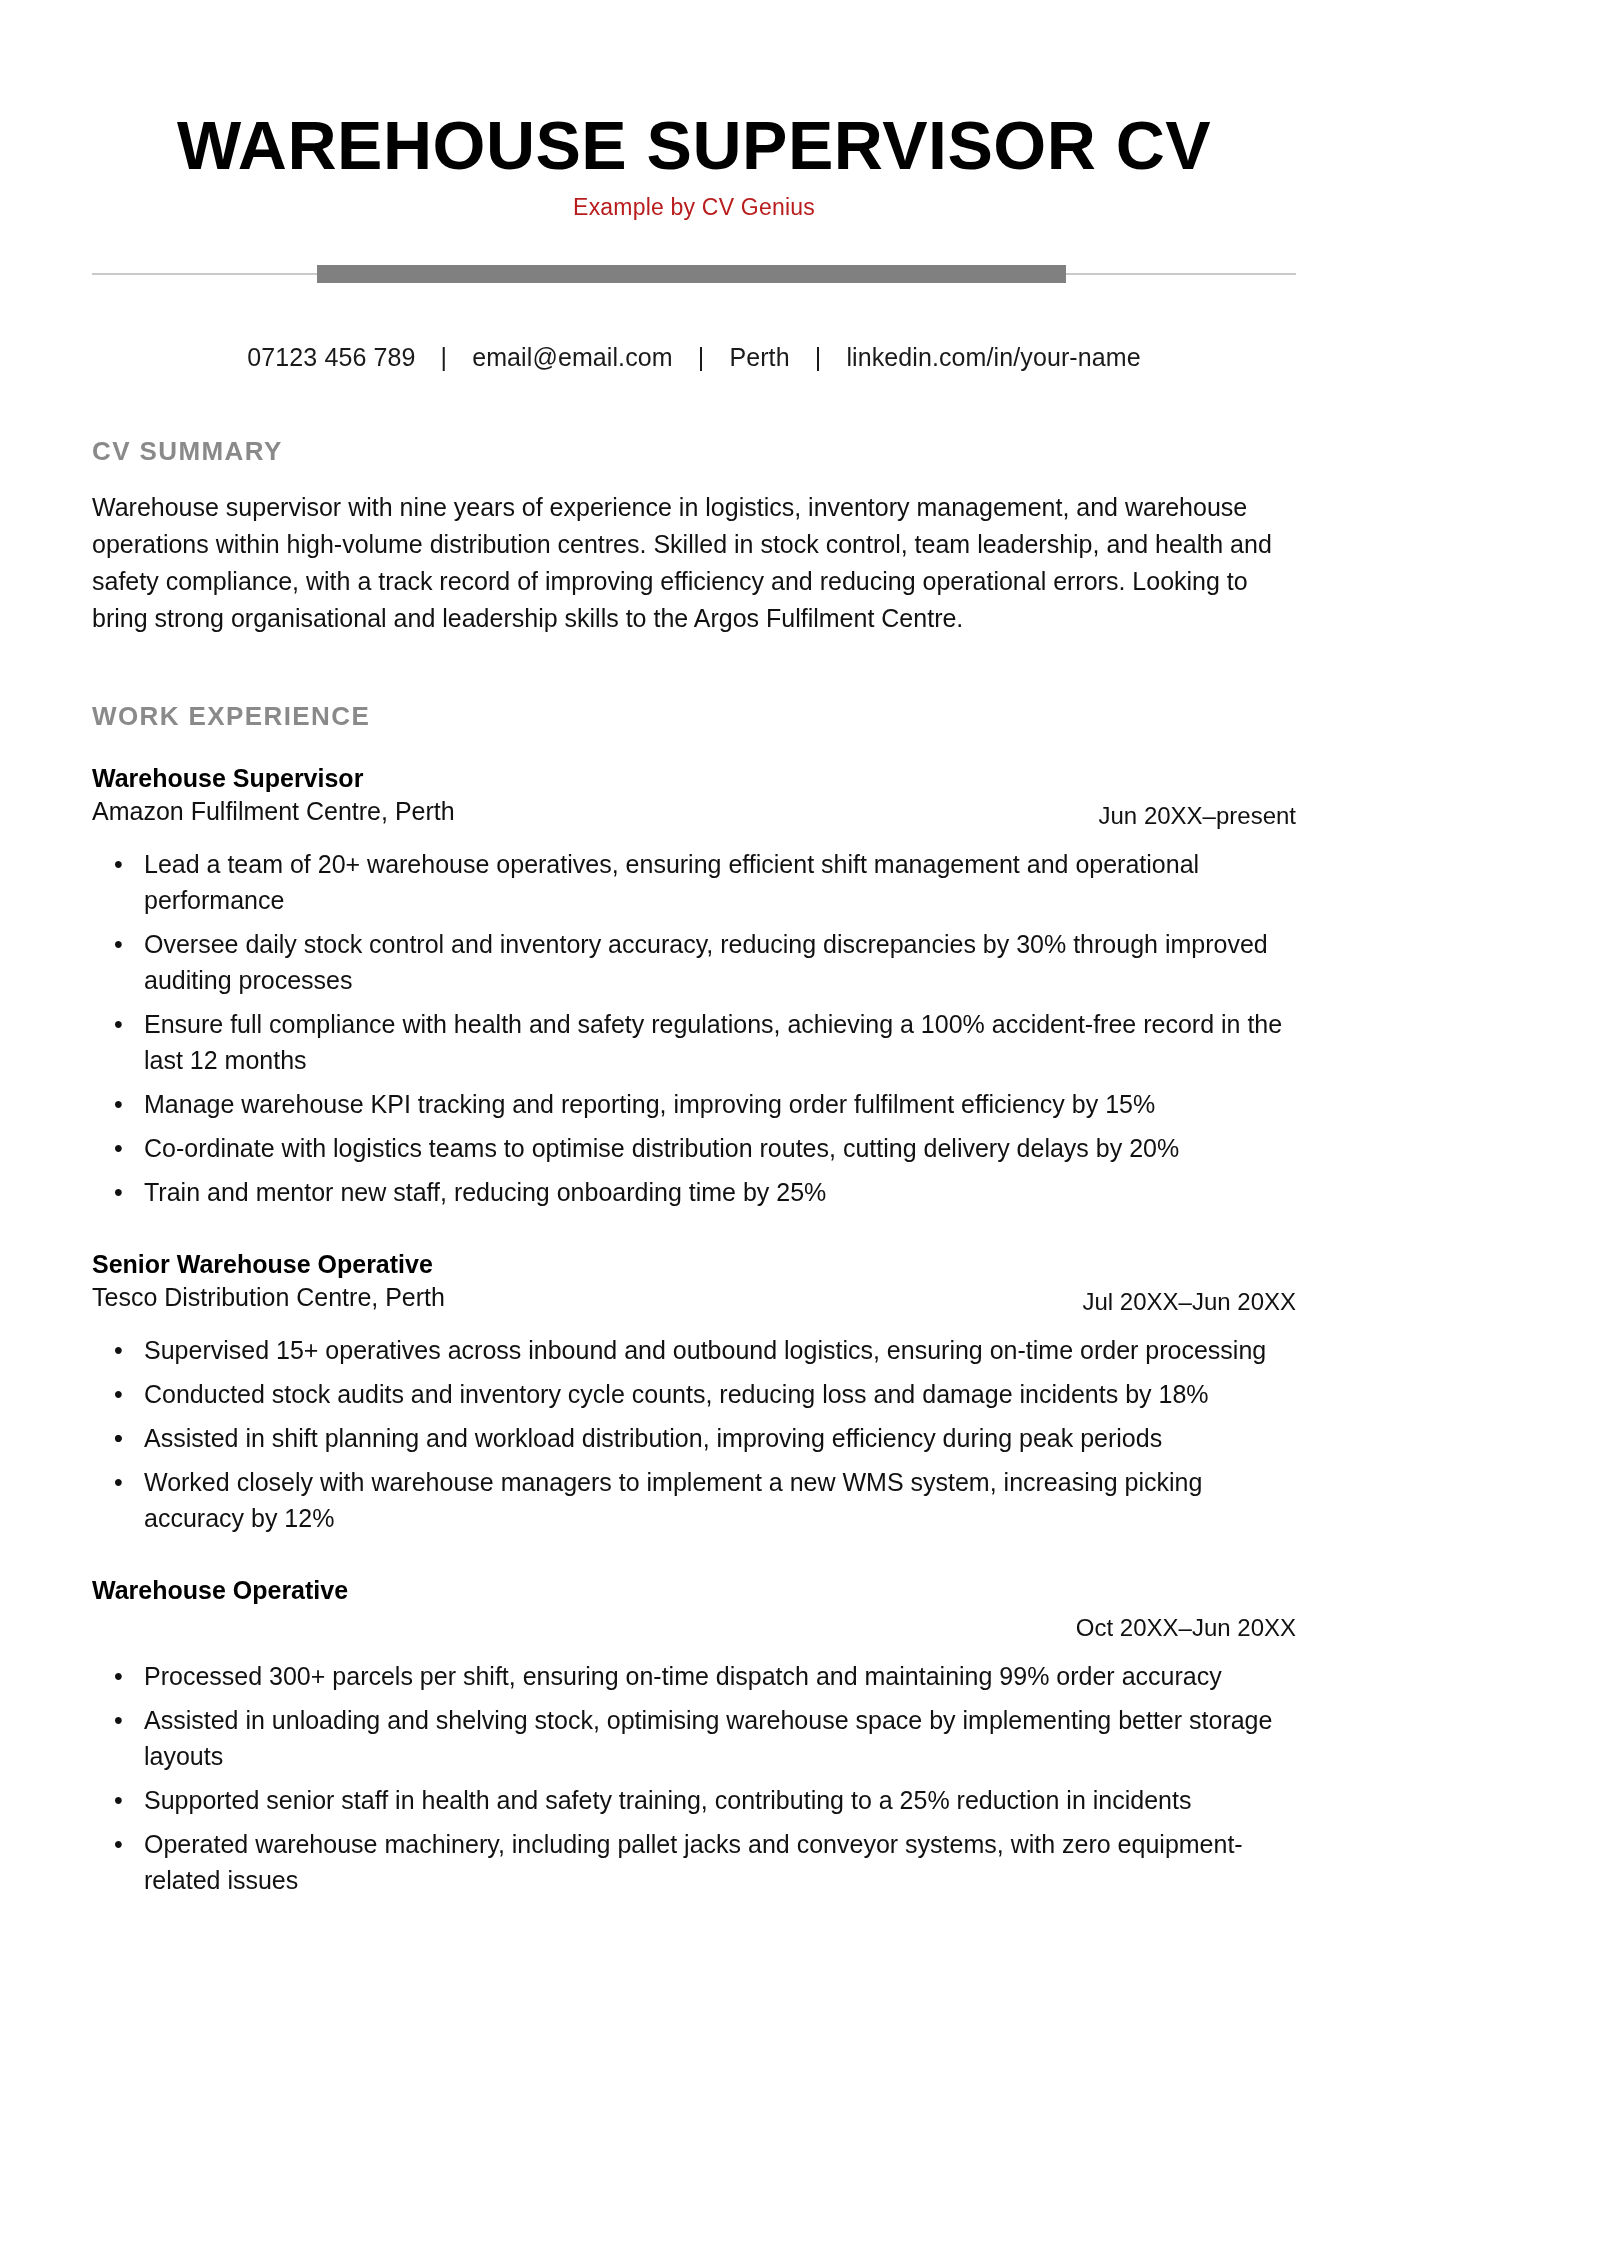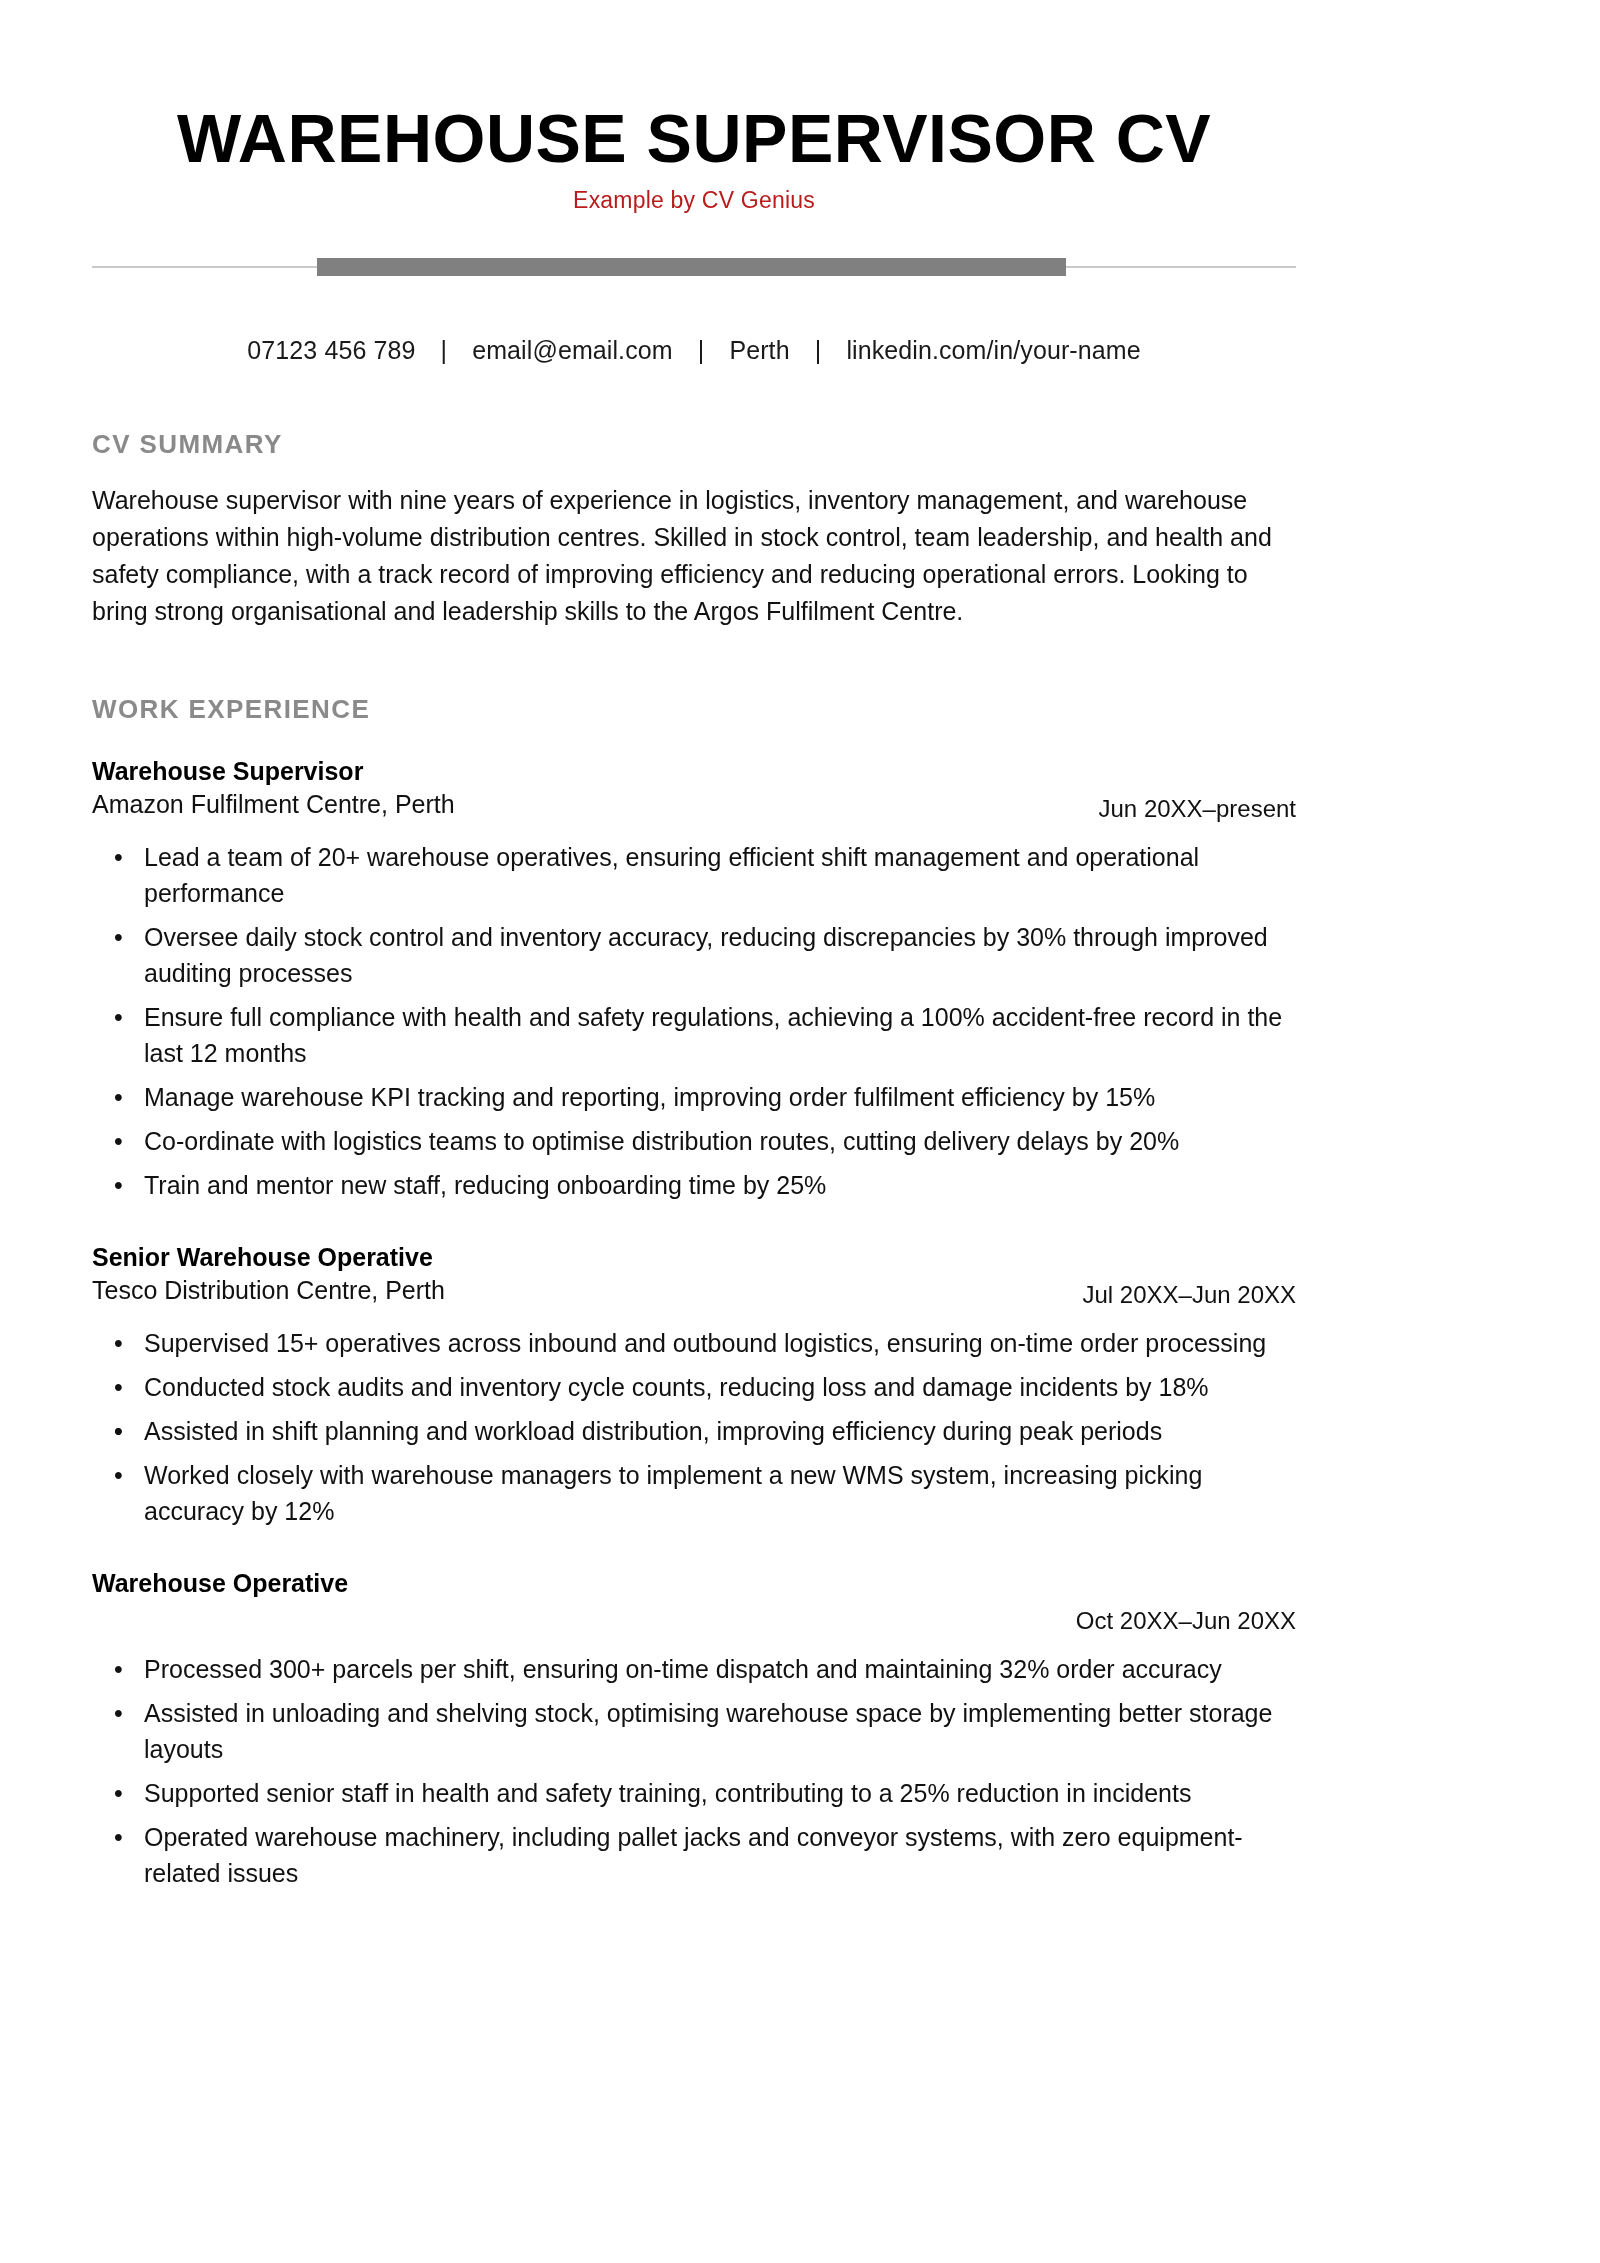--- a/index.html
+++ b/index.html
@@ -10,21 +10,21 @@
   body {
     font-family: "Liberation Sans", sans-serif;
     color: #000000;
     -webkit-font-smoothing: antialiased;
   }
   .page {
     width: 1388px;
     min-height: 2263px;
     background: #ffffff;
     box-sizing: border-box;
-    padding: 8px 92px;
+    padding: 15px 92px;
     position: relative;
     overflow: hidden;
   }
 
   
   .header {
     padding-top: 96px;
     text-align: center;
   }
   .cv-title {
@@ -213,21 +213,21 @@
             <li class="bullet"><span class="bullet-marker">•</span><span>Assisted in shift planning and workload distribution, improving efficiency during peak periods</span></li>
             <li class="bullet"><span class="bullet-marker">•</span><span>Worked closely with warehouse managers to implement a new WMS system, increasing picking accuracy by 12%</span></li>
           </ul>
         </div>
         <div class="job">
           <div class="job-head">
             <div class="job-title">Warehouse Operative</div>
             <div class="job-dates">Oct 20XX–Jun 20XX</div>
           </div>
           <ul class="bullets">
-            <li class="bullet"><span class="bullet-marker">•</span><span>Processed 300+ parcels per shift, ensuring on-time dispatch and maintaining 32% order accuracy</span></li>
+            <li class="bullet"><span class="bullet-marker">•</span><span>Processed 300+ parcels per shift, ensuring on-time dispatch and maintaining 99% order accuracy</span></li>
             <li class="bullet"><span class="bullet-marker">•</span><span>Assisted in unloading and shelving stock, optimising warehouse space by implementing better storage layouts</span></li>
             <li class="bullet"><span class="bullet-marker">•</span><span>Supported senior staff in health and safety training, contributing to a 25% reduction in incidents</span></li>
             <li class="bullet"><span class="bullet-marker">•</span><span>Operated warehouse machinery, including pallet jacks and conveyor systems, with zero equipment-related issues</span></li>
           </ul>
         </div>
       </div>
   </div>
 
 </div>
 

